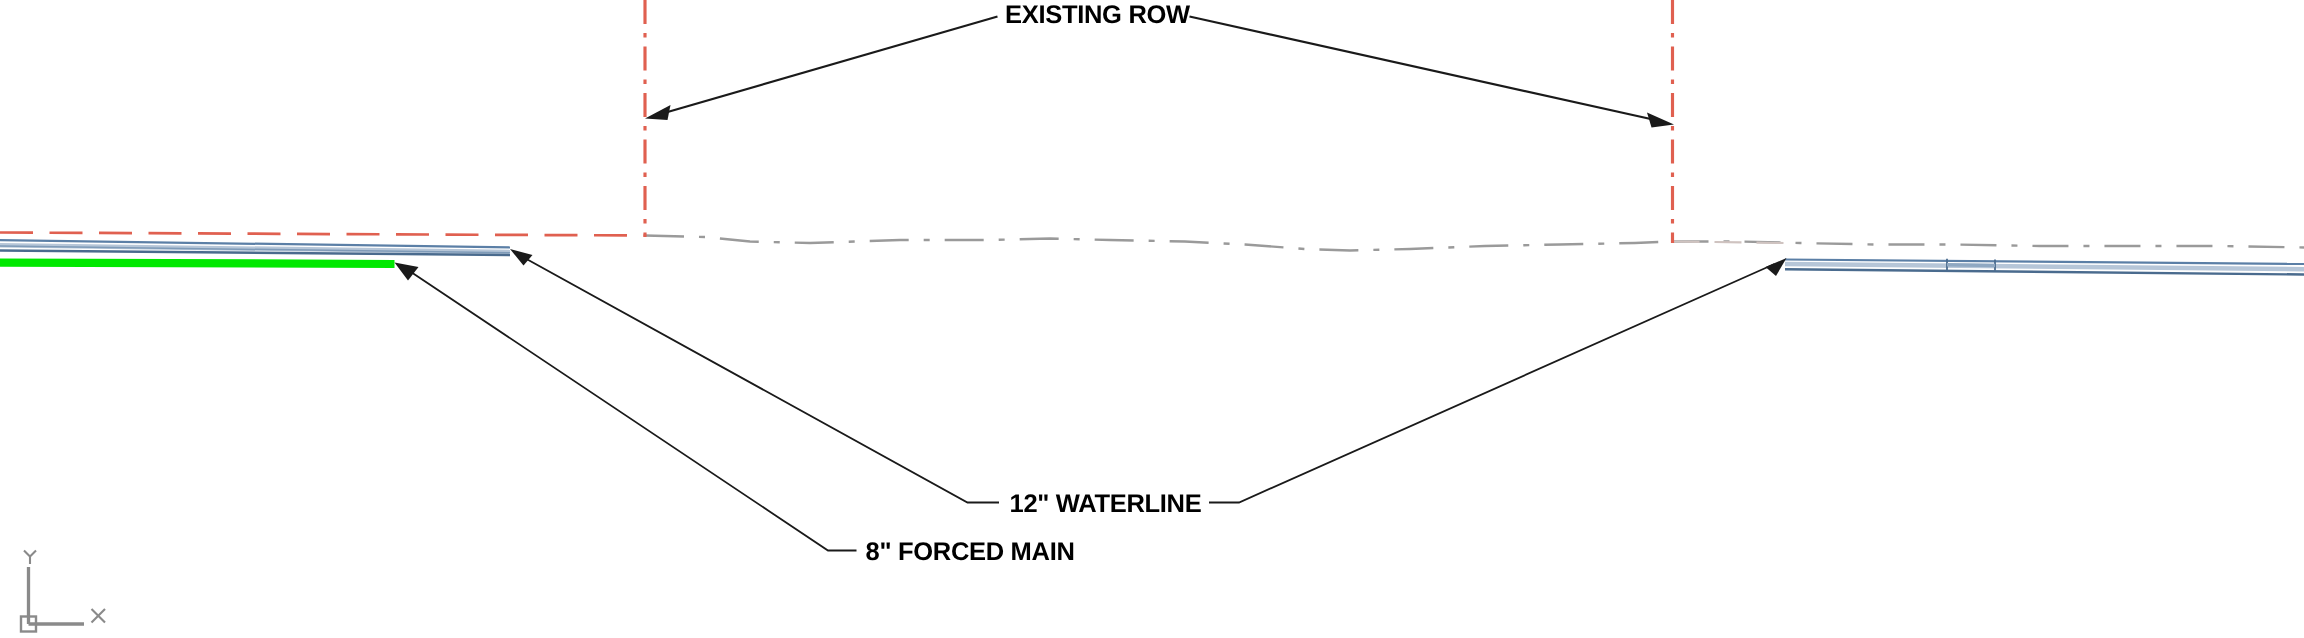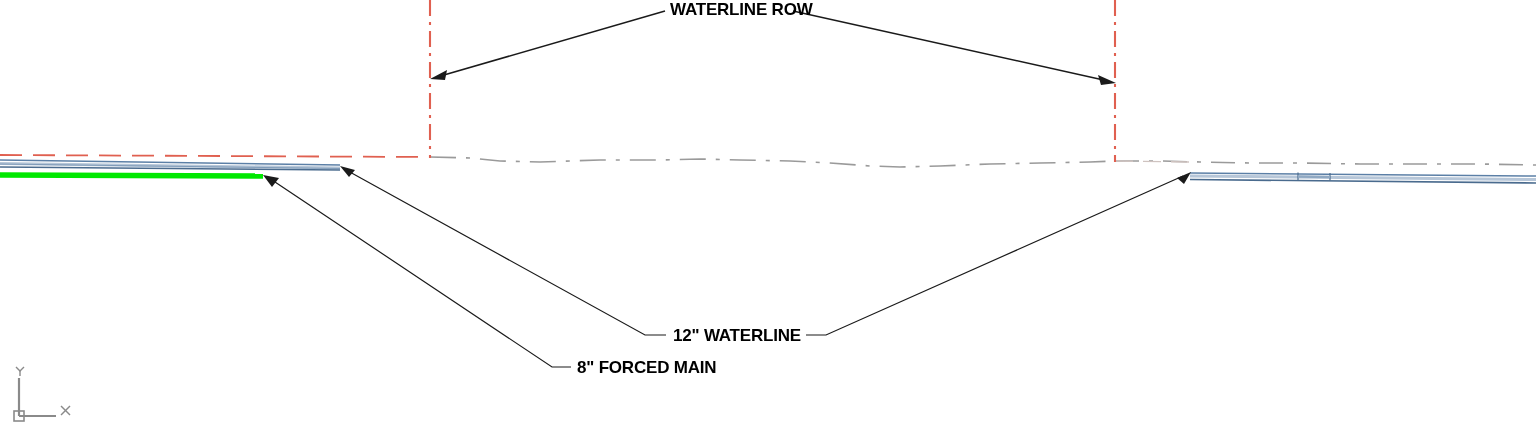--- a/index.html
+++ b/index.html
@@ -128,19 +128,19 @@
       <line x1="20" y1="371" x2="20" y2="376" stroke="#8a8a8a" stroke-width="1.4"></line>
 
       <g>
         <line x1="61" y1="406" x2="70" y2="415" stroke="#8a8a8a" stroke-width="1.4"></line>
         <line x1="70" y1="406" x2="61" y2="415" stroke="#8a8a8a" stroke-width="1.4"></line>
       </g>
     </g>
 
   </svg>
 
-  <div class="lbl" id="lbl-row">WATERLINE ROW</div>
+  <div class="lbl" id="lbl-row">EXISTING ROW</div>
 
   <div class="lbl" id="lbl-waterline">12" WATERLINE</div>
 
   <div class="lbl" id="lbl-forcedmain">8" FORCED MAIN</div>
 
 </div>
 
 </body></html>

